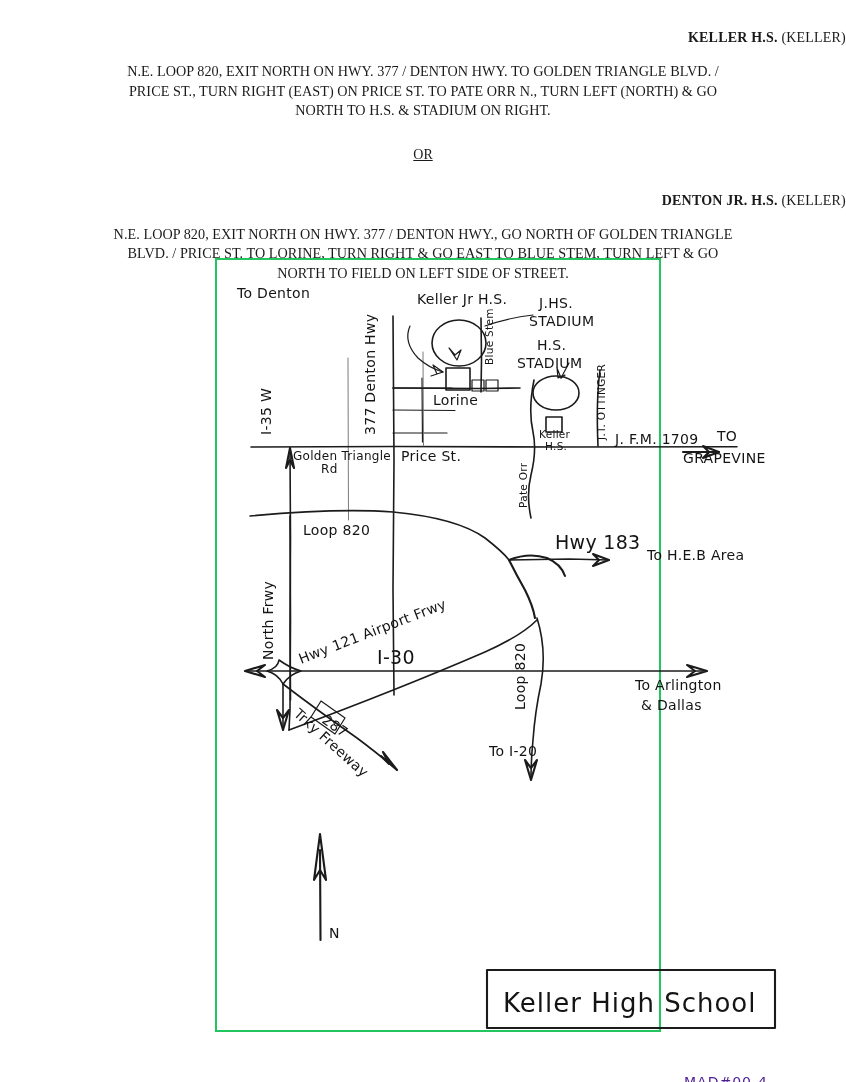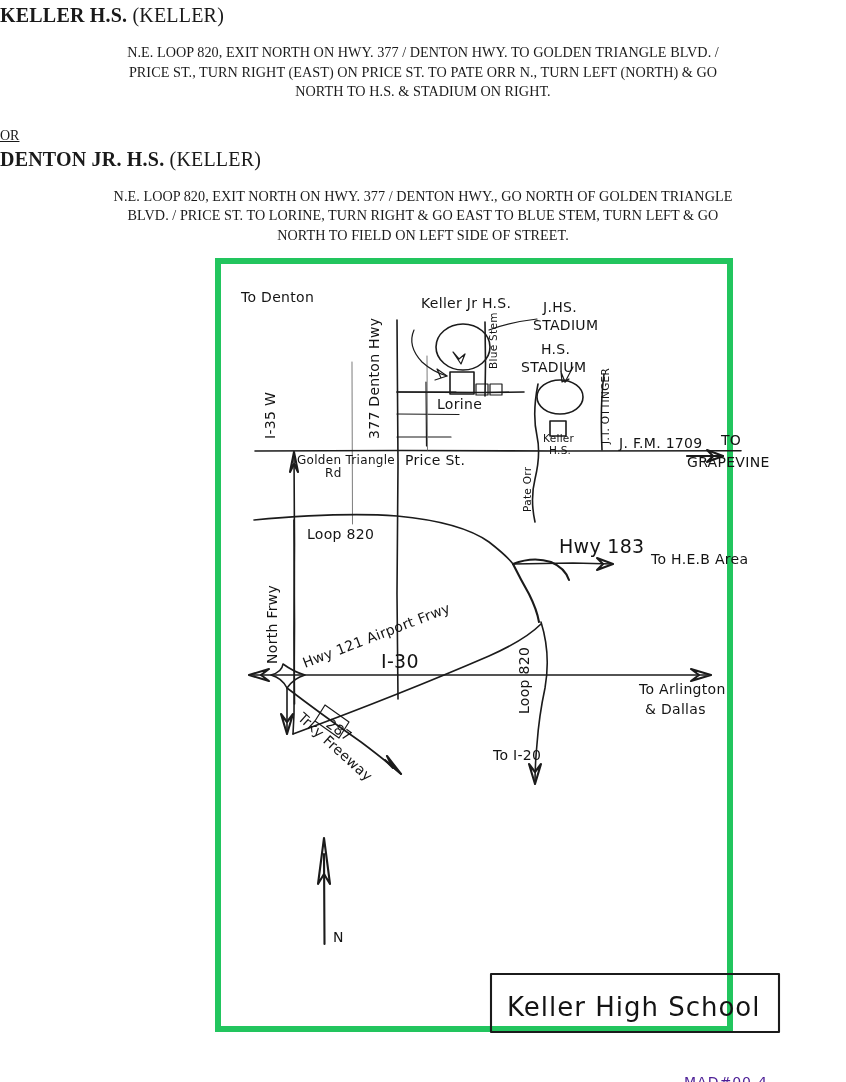--- a/index.html
+++ b/index.html
@@ -16,51 +16,52 @@
     overflow: hidden;
   }
 
   
   .doc-head {
     position: absolute;
     left: 0; top: 0;
     width: 846px;
   }
   .school-title {
-    text-align: left;
-    font-size: 20px;
+    text-align: right;
+    font-size: 14px;
     letter-spacing: 0.2px;
-    margin-top: 4px;
+    margin-top: 30px;
   }
   .school-title .bold {
     font-weight: bold;
   }
   .or-line {
+    text-align: center;
     font-size: 14px;
     margin-top: 26px;
   }
   .or-line span {
     text-decoration: underline;
   }
   .directions {
     margin: 16px 108px 0 108px;
     font-size: 14.2px;
     line-height: 19.5px;
     text-align: center;
     letter-spacing: 0.05px;
   }
 
   
   .map-frame {
     position: absolute;
     left: 215px;
     top: 258px;
-    width: 518px;
+    width: 446px;
     height: 774px;
-    border: 6px solid #22c55e;
+    border: 2px solid #22c55e;
     box-sizing: border-box;
     overflow: visible;
   }
   .map-svg {
     position: absolute;
     left: 0; top: 0;
     width: 562px;
     height: 774px;
   }
   .hand {

